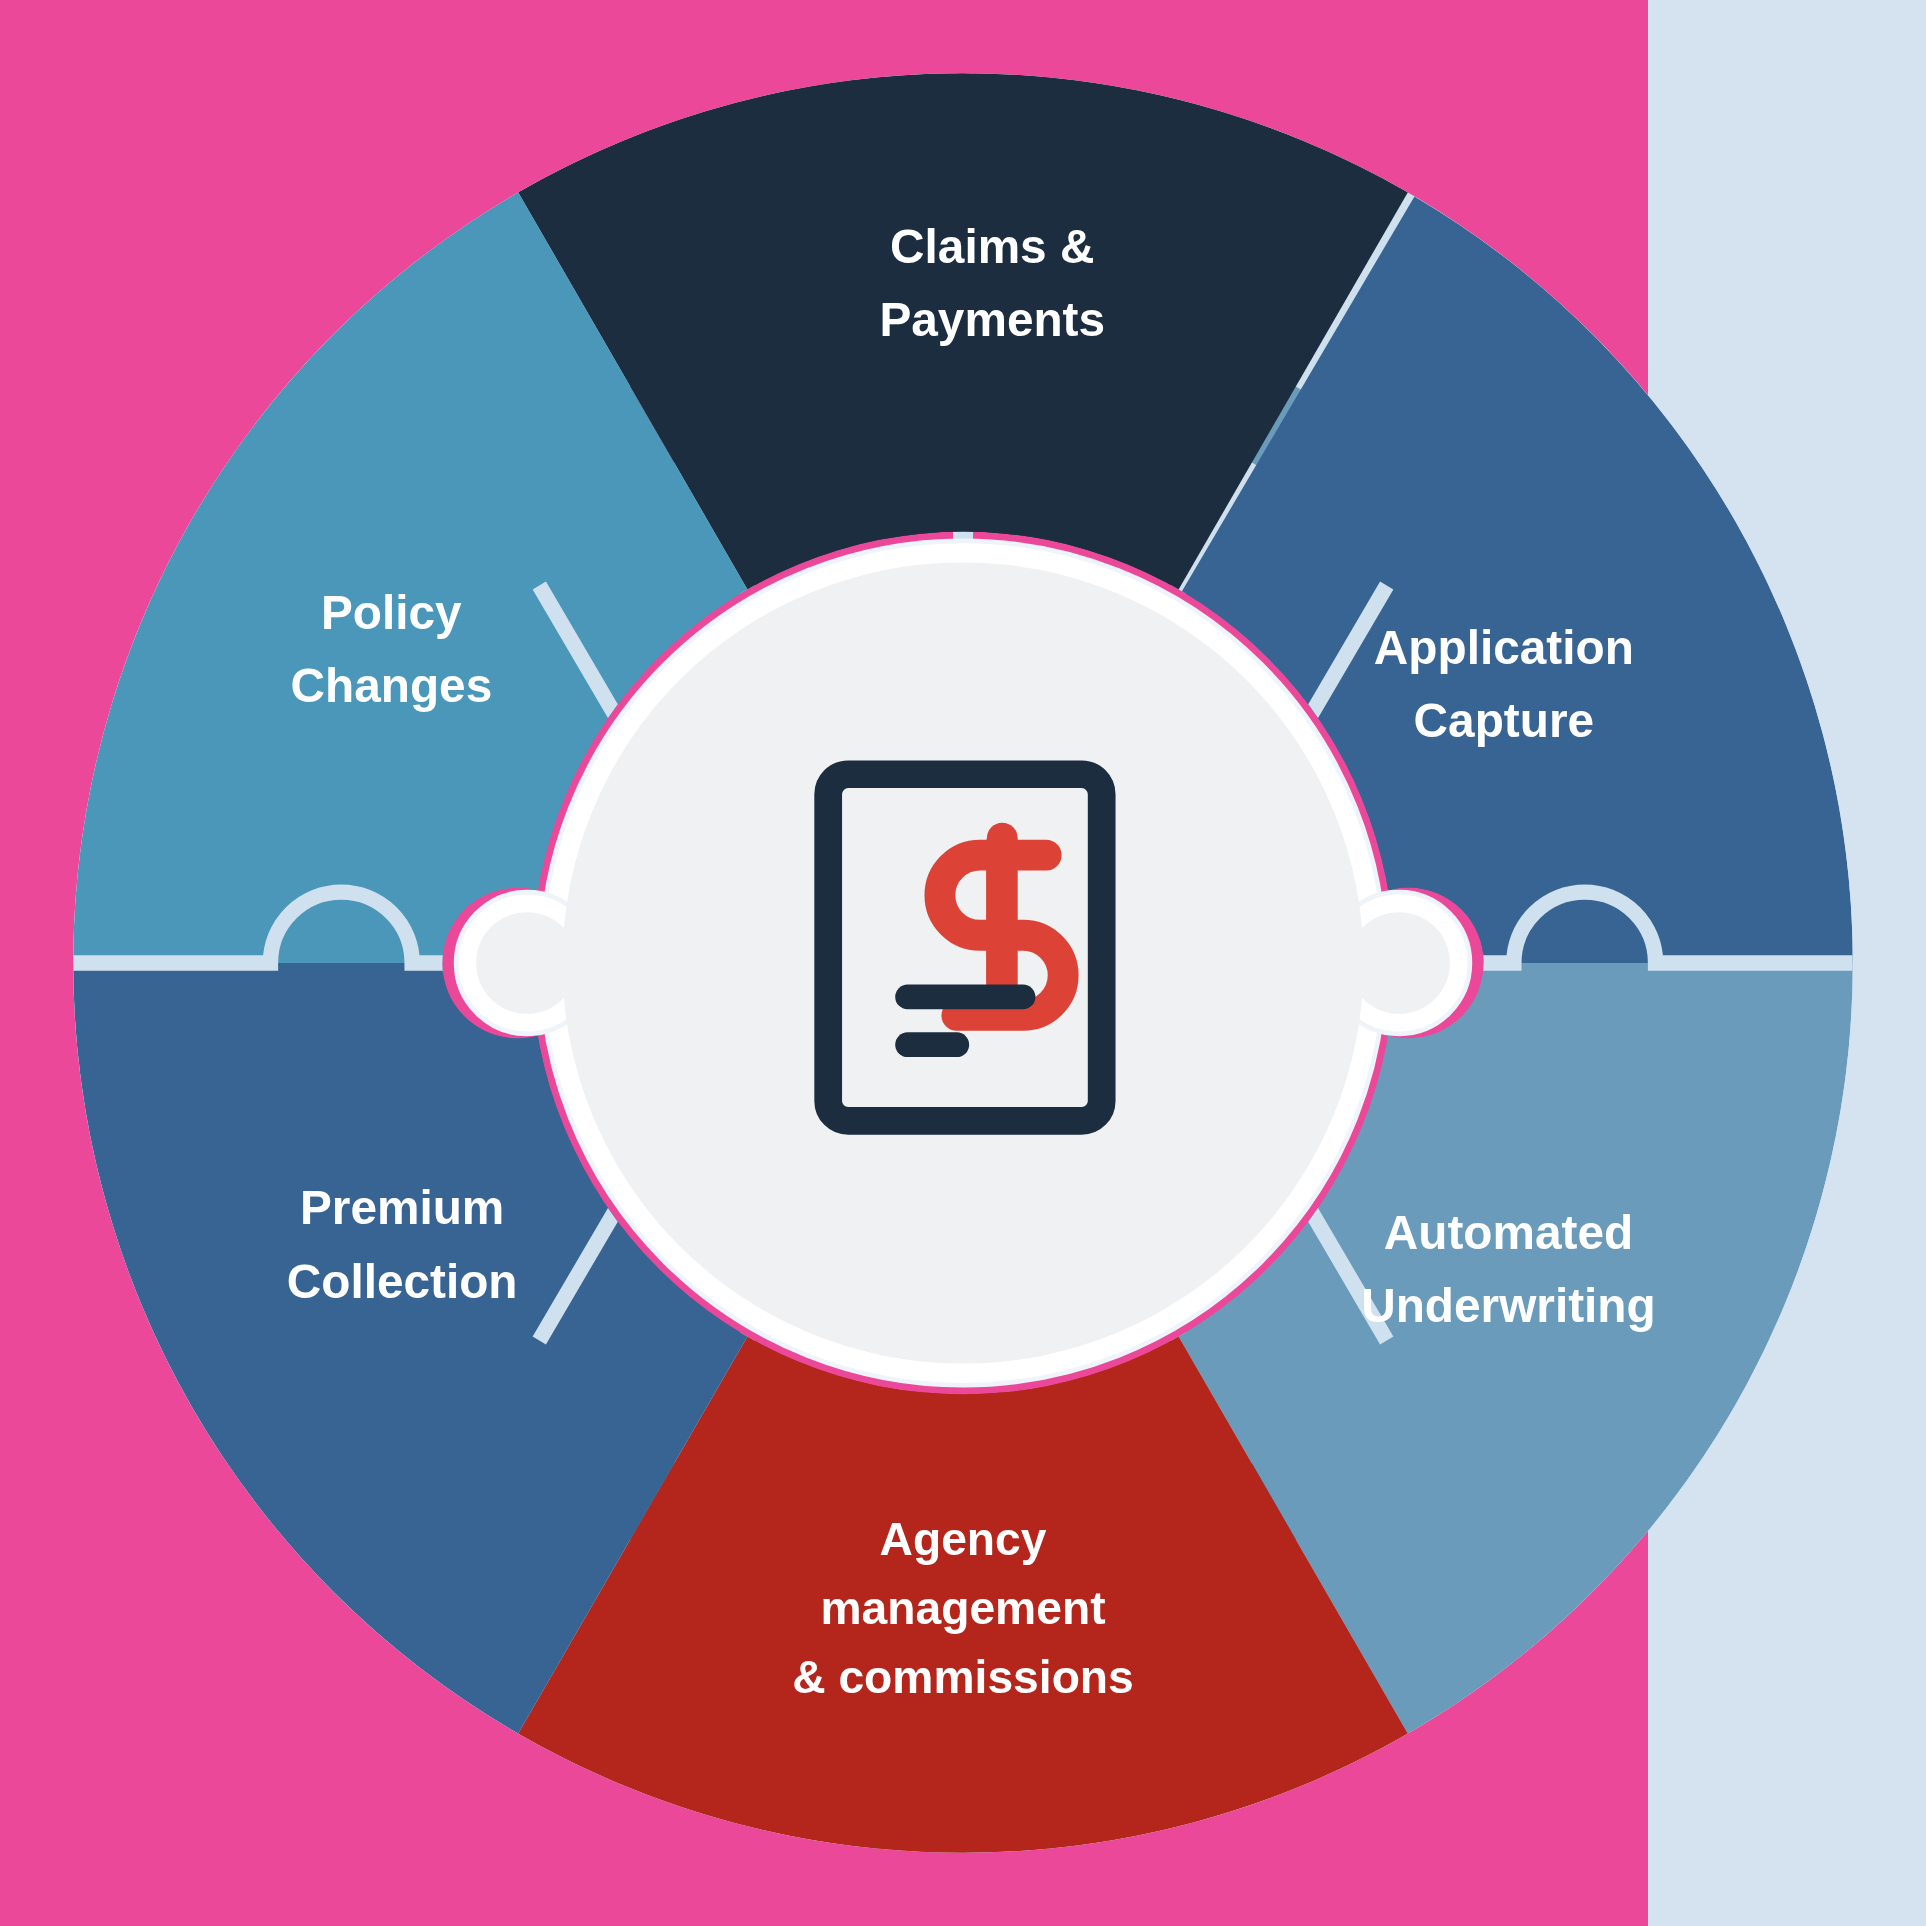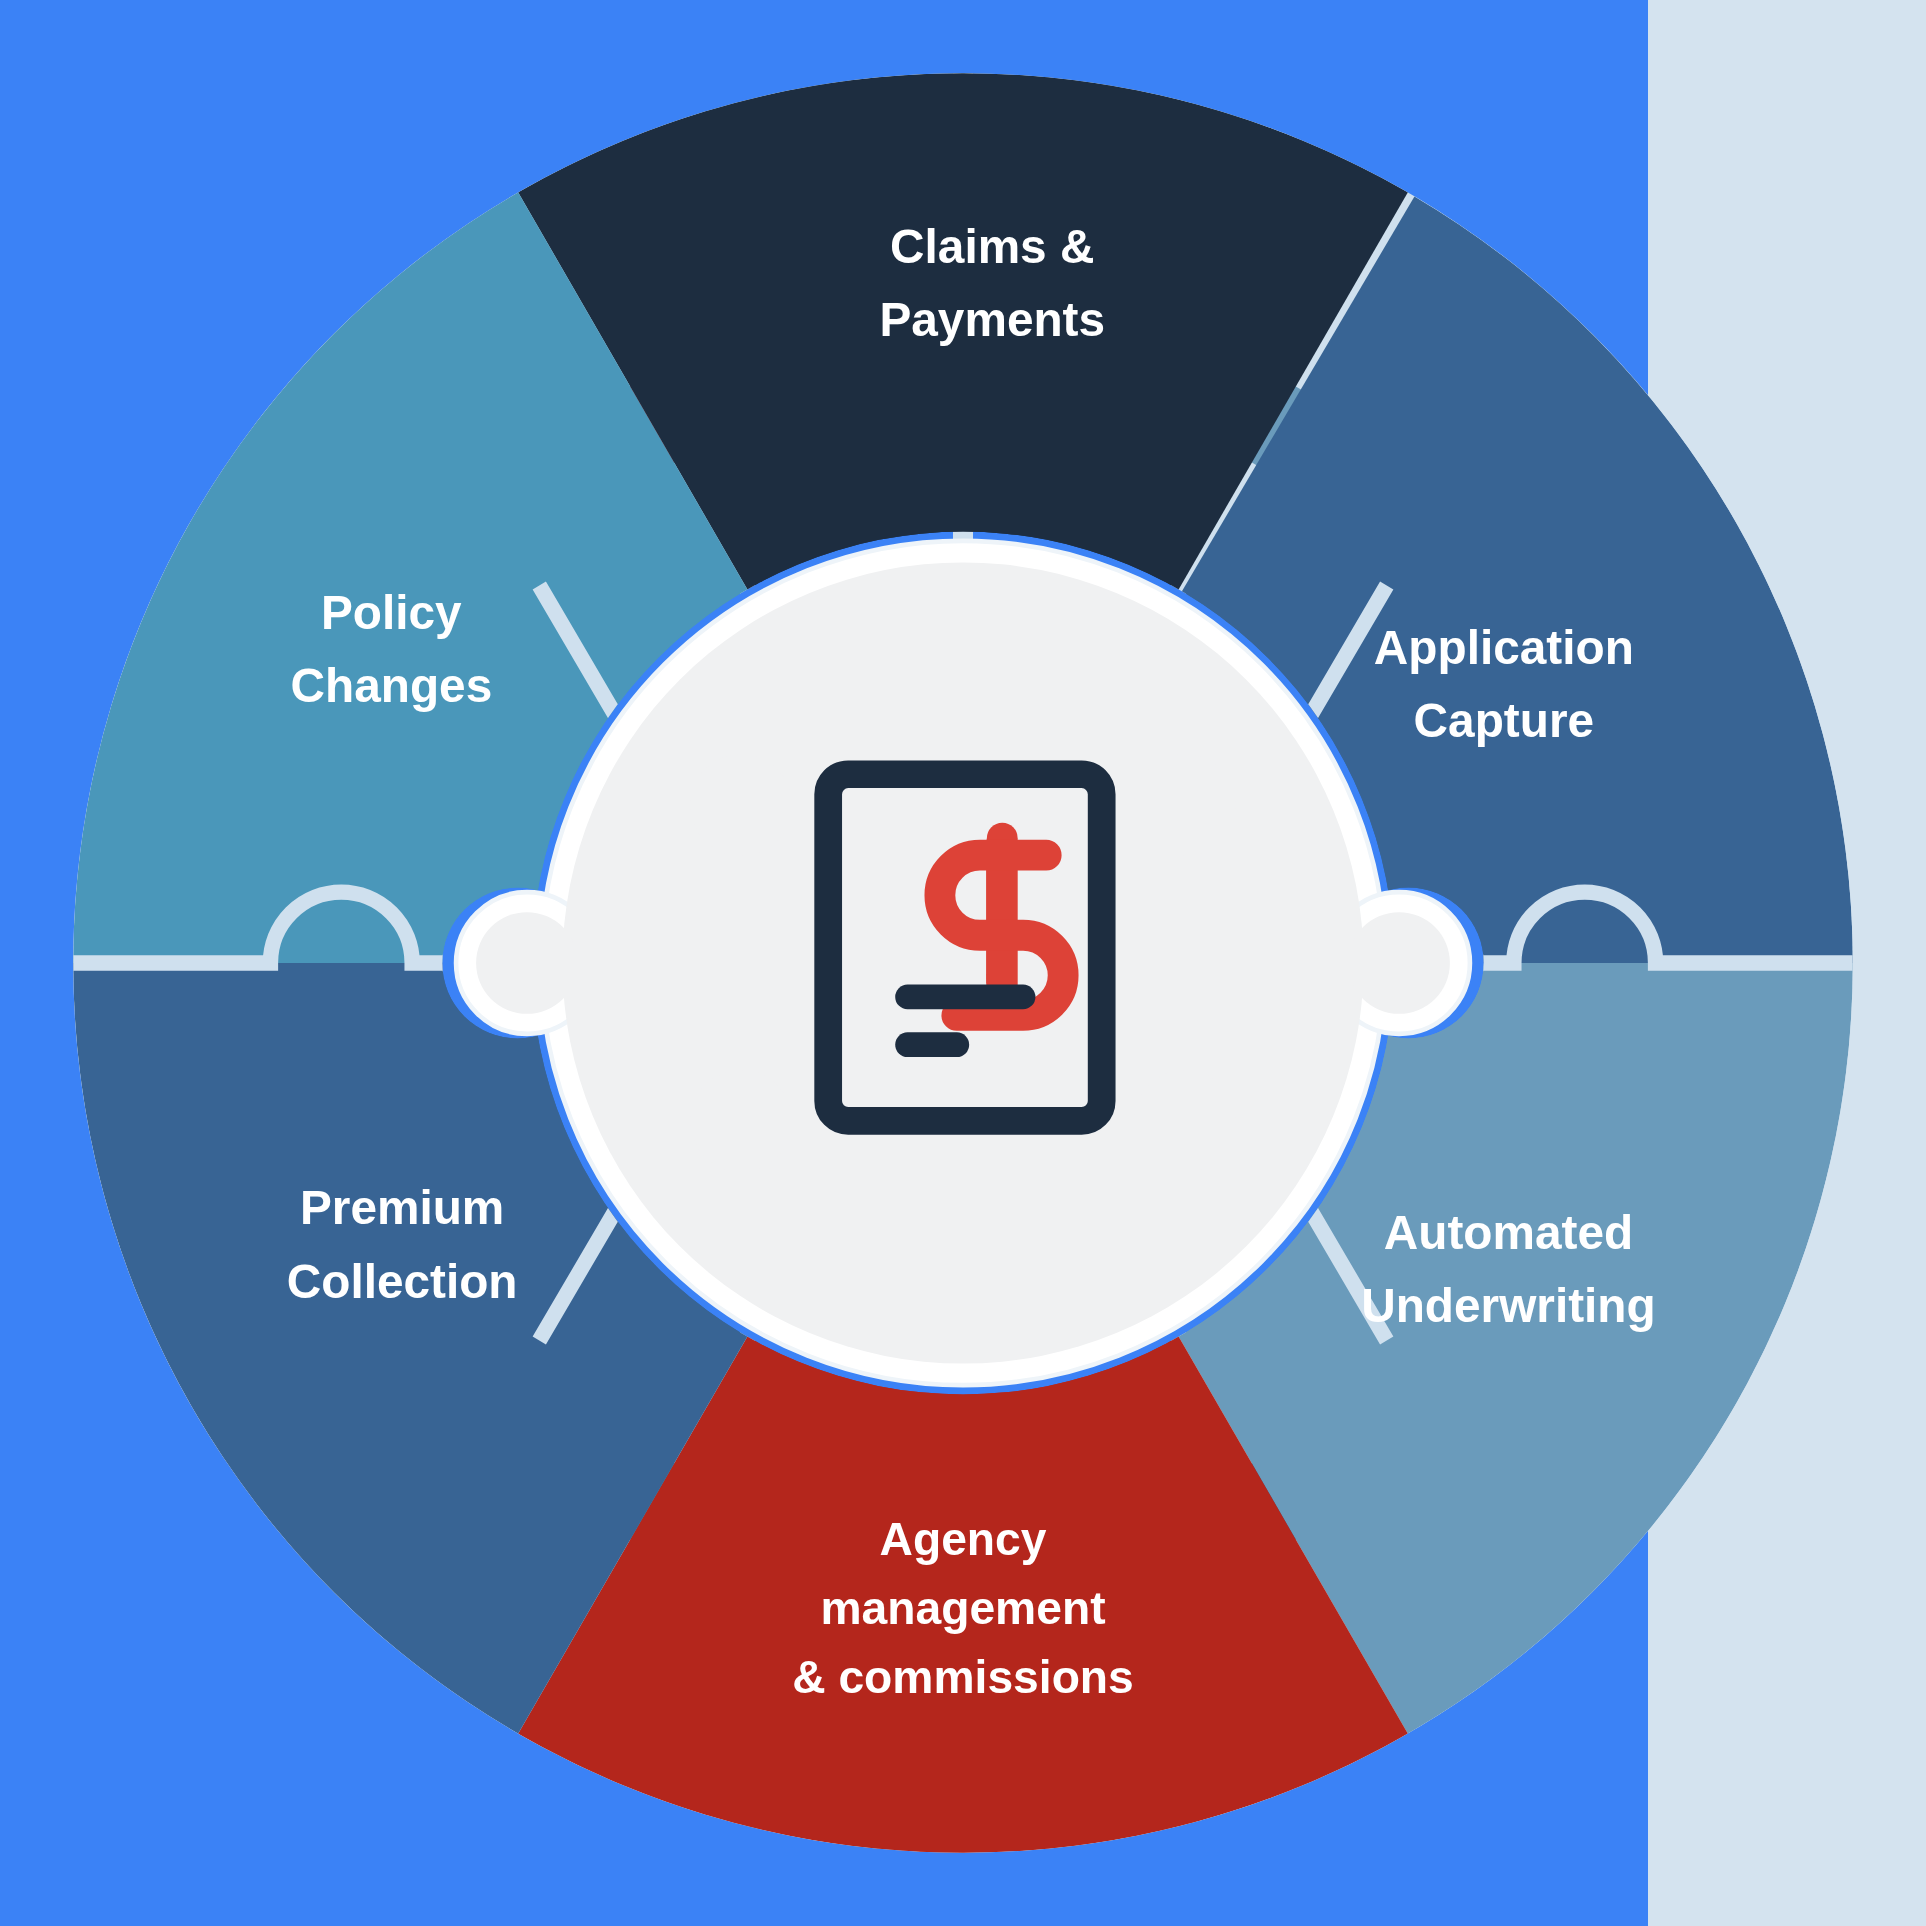--- a/index.html
+++ b/index.html
@@ -10,21 +10,21 @@
   body {
     width: 1926px;
     height: 1926px;
     font-family: "Liberation Sans", sans-serif;
     overflow: hidden;
   }
   #stage {
     position: relative;
     width: 1648px;
     height: 1926px;
-    background: #3b82f6;
+    background: #ec4899;
   }
   #wheel {
     position: absolute;
     left: 0;
     top: 0;
     width: 1926px;
     height: 1926px;
     display: block;
   }
   .seg-label {

